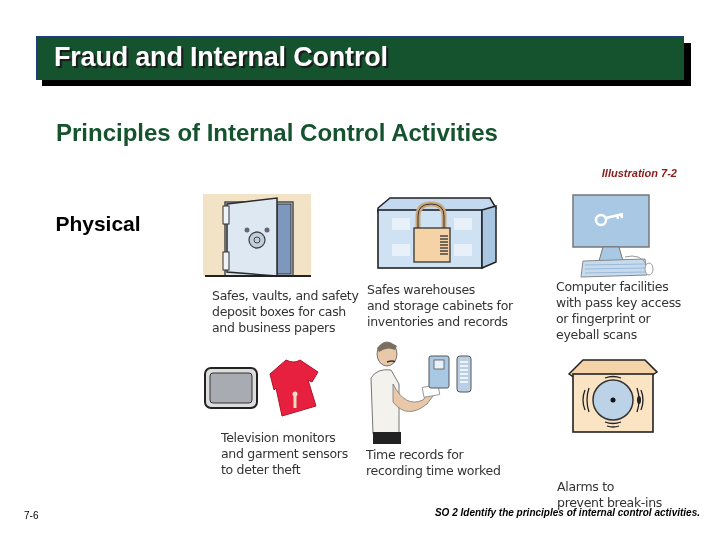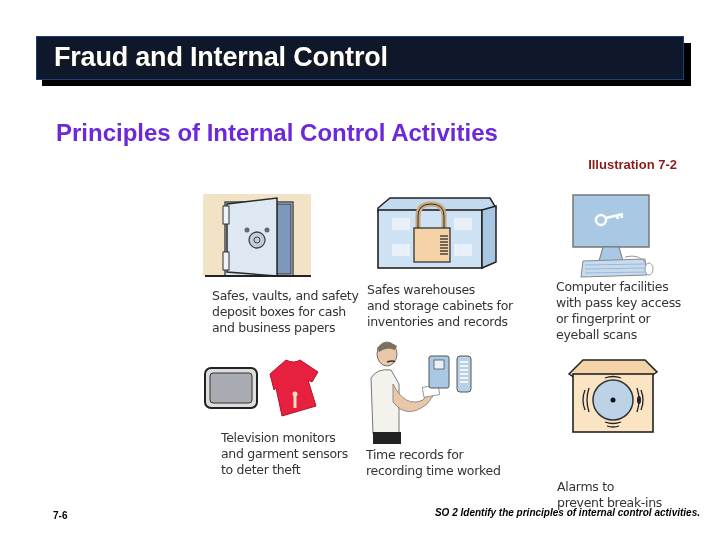--- a/index.html
+++ b/index.html
@@ -7,75 +7,76 @@
       width: 720px; height: 540px; position: relative; overflow: hidden;
       background: #ffffff;
       font-family: "Liberation Sans", sans-serif;
     }
     .title-shadow {
       position: absolute; left: 42px; top: 43px; width: 649px; height: 43px;
       background: #000000;
     }
     .title-bar {
       position: absolute; left: 36px; top: 36px; width: 648px; height: 44px;
-      background: #0f172a; border: 1px solid #1c3f7a; box-sizing: border-box;
+      background: #14532d; border: 1px solid #1c3f7a; box-sizing: border-box;
     }
     .title-text {
       position: absolute; left: 17px; top: 5px;
       font-size: 27px; font-weight: bold; color: #ffffff;
       text-shadow: 2px 2px 1px #1a1a1a; letter-spacing: -0.2px;
       font-family: "Liberation Sans", sans-serif;
     }
     .subtitle {
       position: absolute; left: 56px; top: 119px;
-      font-size: 24px; font-weight: bold; color: #6d28d9;
+      font-size: 24px; font-weight: bold; color: #14532d;
       font-family: "Liberation Sans", sans-serif;
     }
     .illus-ref {
-      position: absolute; right: 43px; top: 157px;
-      font-size: 13px; font-weight: bold; color: #8b1a1a;
-      font-family: "Liberation Sans", sans-serif;
+      position: absolute; right: 43px; top: 167px;
+      font-size: 11px; font-weight: bold; color: #8b1a1a;
+      font-family: "Liberation Sans", sans-serif;
+      font-style: italic;
     }
     .section-label {
       position: absolute; left: 42px; top: 211px; width: 112px;
       text-align: center; font-size: 21px; font-weight: bold; color: #000;
       line-height: 26px;
       font-family: "Liberation Sans", sans-serif;
     }
     .item { position: absolute; }
     .item svg { position: absolute; }
     .caption {
       position: absolute; font-size: 12.5px; line-height: 16px; color: #333;
       font-family: "DejaVu Sans", sans-serif; letter-spacing: -0.3px;
       white-space: pre-line;
     }
     .page-num {
       position: absolute; left: 24px; top: 510px;
-      font-size: 10px; font-weight: bold; color: #000;
-      font-family: "Liberation Sans", sans-serif;
-      margin-left: 29px;
+      font-size: 10px; font-weight: normal; color: #000;
+      font-family: "Liberation Sans", sans-serif;
     }
     .objective {
       position: absolute; right: 20px; top: 507px;
       font-size: 10px; font-weight: bold; font-style: italic; color: #000;
       font-family: "Liberation Sans", sans-serif;
     }
   </style>
 </head>
 <body>
 
 <div class="title-shadow"></div>
 <div class="title-bar">
   <div class="title-text">Fraud and Internal Control</div>
 </div>
 
 <div class="subtitle">Principles of Internal Control Activities</div>
 <div class="illus-ref">Illustration 7-2</div>
 
 <div class="section-label">
+  <div>Physical</div>
 </div>
 
 <div class="item" style="left:195px; top:190px;">
   <svg width="120" height="95" style="left:0;top:0;" viewBox="0 0 120 95">
     <rect x="8" y="4" width="108" height="82" fill="#efdcb8" opacity="0.8"></rect>
     <rect x="30" y="12" width="68" height="74" fill="#d8e4ee" stroke="#333" stroke-width="1.3"></rect>
     <rect x="82" y="14" width="14" height="70" fill="#7e98bd" stroke="#333" stroke-width="1"></rect>
     <polygon points="32,14 82,8 82,86 32,82" fill="#dde8f2" stroke="#2a2a2a" stroke-width="1.5"></polygon>
     <rect x="28" y="16" width="6" height="18" fill="#eef3f8" stroke="#333" stroke-width="1"></rect>
     <rect x="28" y="62" width="6" height="18" fill="#eef3f8" stroke="#333" stroke-width="1"></rect>

